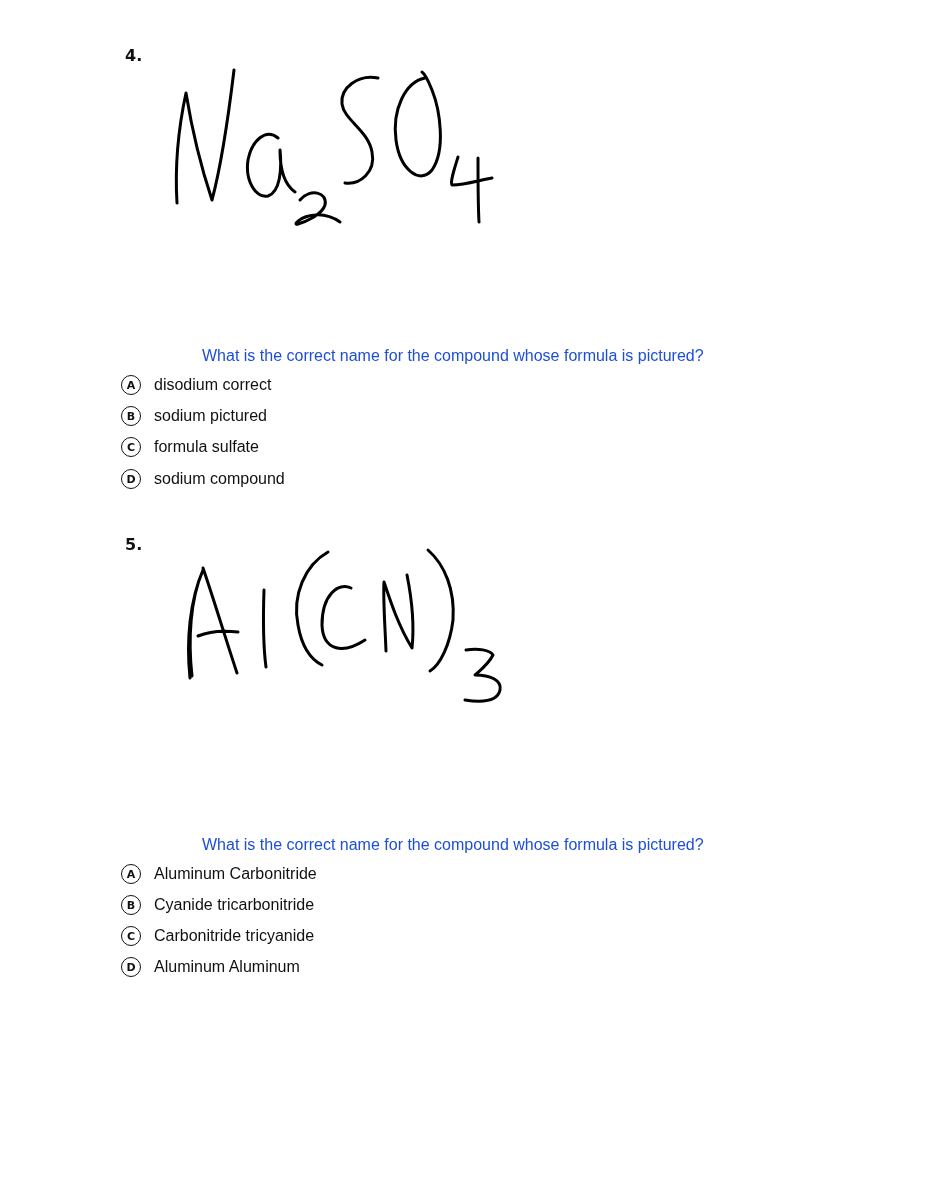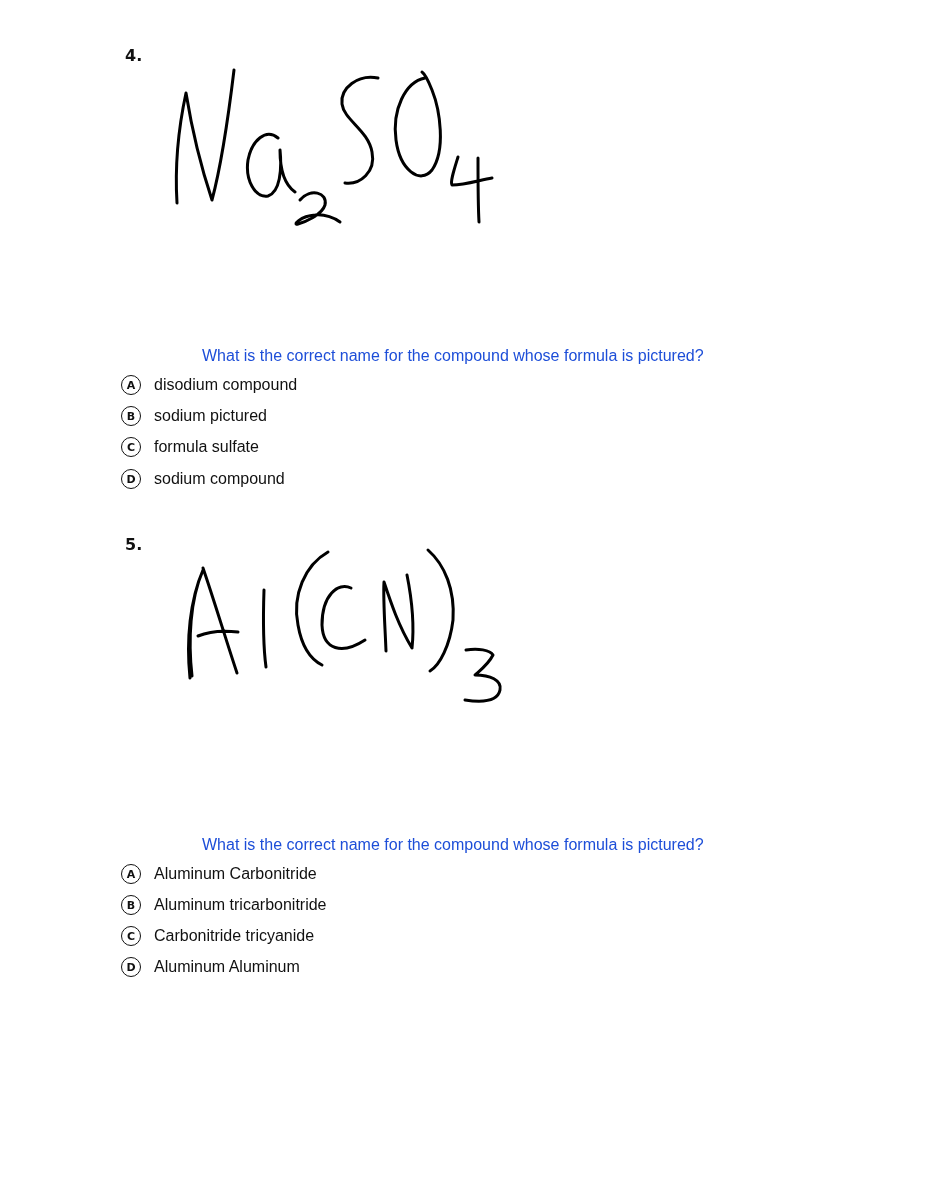--- a/index.html
+++ b/index.html
@@ -81,21 +81,21 @@
 
     <path d="M425 78 C405 82 392 110 396 140 C400 170 420 185 432 170 C446 150 440 110 432 90 C428 80 425 74 422 72"></path>
 
     <path d="M458 157 C454 170 450 182 452 185 C465 185 480 180 492 178 M478 158 C478 180 478 205 479 222"></path>
   </svg>
 
   <div class="prompt" style="top:347px;">What is the correct name for the compound whose formula is pictured?</div>
 
   <div class="choice" style="top:374px;">
     <span class="bubble">A</span>
-    <span class="choice-text">disodium compound</span>
+    <span class="choice-text">disodium correct</span>
   </div>
   <div class="choice" style="top:405px;">
     <span class="bubble">B</span>
     <span class="choice-text">sodium pictured</span>
   </div>
   <div class="choice" style="top:436px;">
     <span class="bubble">C</span>
     <span class="choice-text">formula sulfate</span>
   </div>
   <div class="choice" style="top:468px;">
@@ -125,21 +125,21 @@
   </svg>
 
   <div class="prompt" style="top:836px;">What is the correct name for the compound whose formula is pictured?</div>
 
   <div class="choice" style="top:863px;">
     <span class="bubble">A</span>
     <span class="choice-text">Aluminum Carbonitride</span>
   </div>
   <div class="choice" style="top:894px;">
     <span class="bubble">B</span>
-    <span class="choice-text">Aluminum tricarbonitride</span>
+    <span class="choice-text">Cyanide tricarbonitride</span>
   </div>
   <div class="choice" style="top:925px;">
     <span class="bubble">C</span>
     <span class="choice-text">Carbonitride tricyanide</span>
   </div>
   <div class="choice" style="top:956px;">
     <span class="bubble">D</span>
     <span class="choice-text">Aluminum Aluminum</span>
   </div>
 </div>

